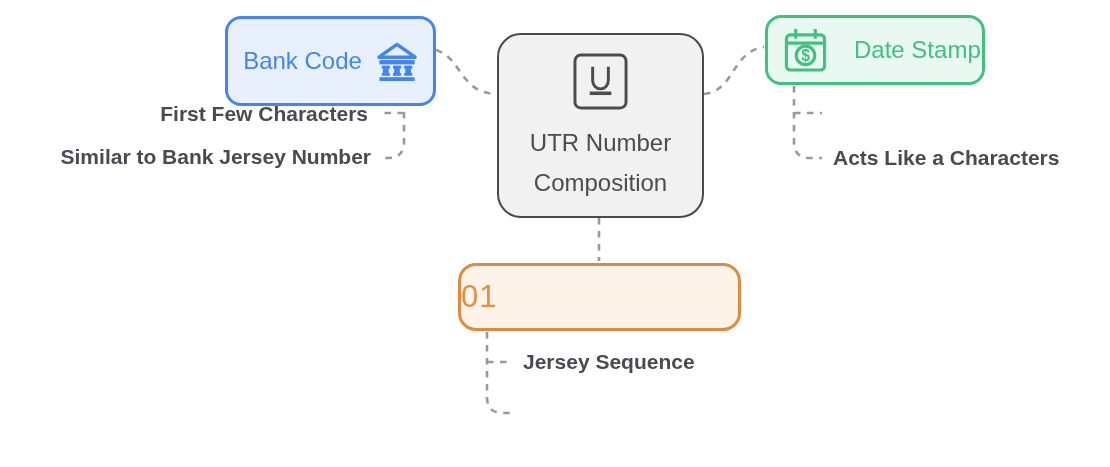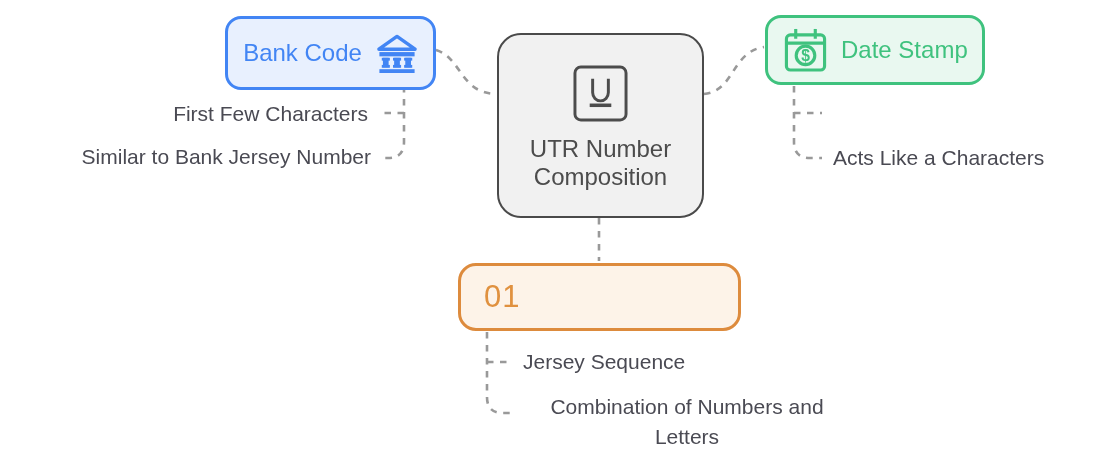--- a/index.html
+++ b/index.html
@@ -13,49 +13,49 @@
   .connectors{position:absolute;left:0;top:0;width:1110px;height:467px;}
   .connectors path{
     fill:none;stroke:#999999;stroke-width:2.6;
     stroke-dasharray:6.5 6.5;stroke-linejoin:round;
   }
   .node{
     position:absolute;box-sizing:border-box;
     display:flex;align-items:center;justify-content:center;
   }
   .node-bank{
-    left:225px;top:16px;width:211px;height:74px;
+    left:225px;top:16px;width:211px;height:90px;
     background:#e8f0fe;border:3px solid #4285f4;border-radius:16px;
     gap:14px;color:#4285f4;
   }
   .node-bank .node-label{font-size:24px;font-weight:500;color:#4285f4;}
   .node-date{
     left:765px;top:15px;width:220px;height:70px;
     background:#e9f8f0;border:3px solid #3fc27e;border-radius:16px;
     gap:13px;color:#3fc27e;justify-content:flex-start;padding-left:15px;
   }
-  .node-date .node-label{font-size:24px;font-weight:500;color:#3fc27e;}
+  .node-date .node-label{font-size:24px;font-weight:500;color:#3fc27e;margin-left:13px;}
   .node-center{
     left:497px;top:33px;width:207px;height:185px;
     background:#f1f1f1;border:2.5px solid #4a4a4a;border-radius:24px;
     flex-direction:column;padding-top:4px;
   }
   .node-center .node-label{
-    margin-top:13px;font-size:24px;line-height:28px;color:#4c4c4c;
+    margin-top:13px;font-size:24px;line-height:40px;color:#4c4c4c;
     text-align:center;width:160px;
   }
   .node-unique{
     left:458px;top:263px;width:283px;height:68px;
     background:#fdf3e8;border:3px solid #dd8b3d;border-radius:18px;
-    justify-content:flex-start;padding-left:23px;gap:18px;
+    justify-content:flex-start;gap:18px;
   }
   .node-unique .badge{font-size:31px;font-weight:500;color:#e0913f;letter-spacing:1px;}
   .node-unique .node-label{font-size:22px;font-weight:500;color:#e0913f;}
   .child-label{
-    position:absolute;font-size:21px;font-weight:400;color:#4a4a53;
+    position:absolute;font-size:21px;font-weight:700;color:#4a4a53;
     white-space:nowrap;
   }
   .child-label.wrap{white-space:normal;text-align:center;line-height:30px;}
   .icon{display:flex;align-items:center;justify-content:center;}
 </style>
 </head>
 <body>
 
 <div class="canvas">
 
@@ -119,15 +119,14 @@
   <div class="node node-unique">
     <span class="badge">01</span>
   </div>
 
   <div class="child-label" style="right:742px;top:102px;">First Few Characters</div>
   <div class="child-label" style="right:739px;top:145px;">Similar to Bank Jersey Number</div>
 
   <div class="child-label" style="left:833px;top:146px;">Acts Like a Characters</div>
 
   <div class="child-label" style="left:523px;top:350px;">Jersey Sequence</div>
-  <div class="child-label wrap" style="left:520px;top:392px;width:334px;">Combination of Numbers and Letters</div>
 
 </div>
 
 </body></html>

